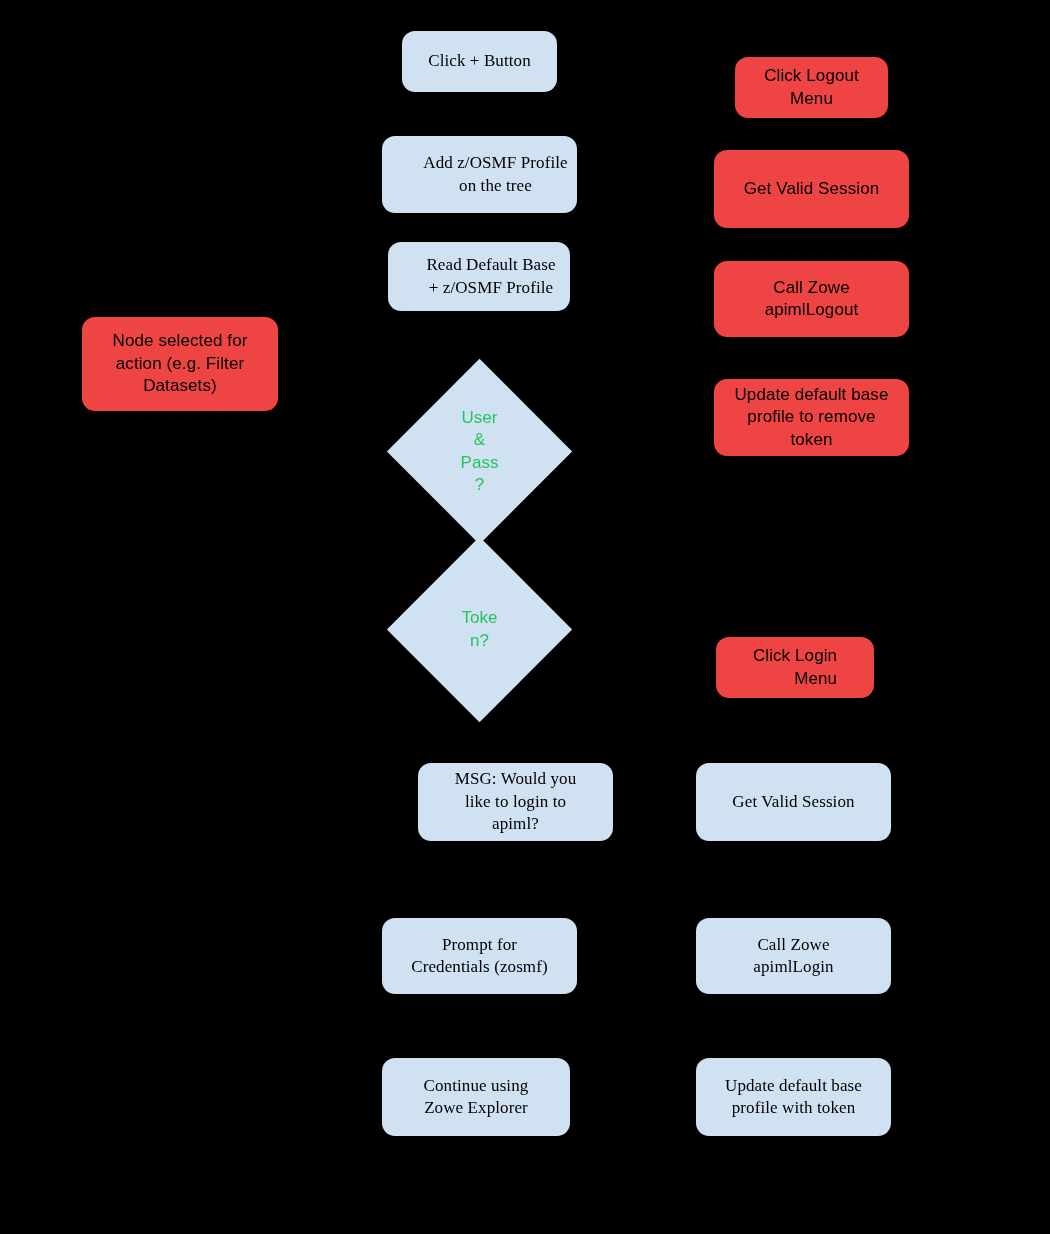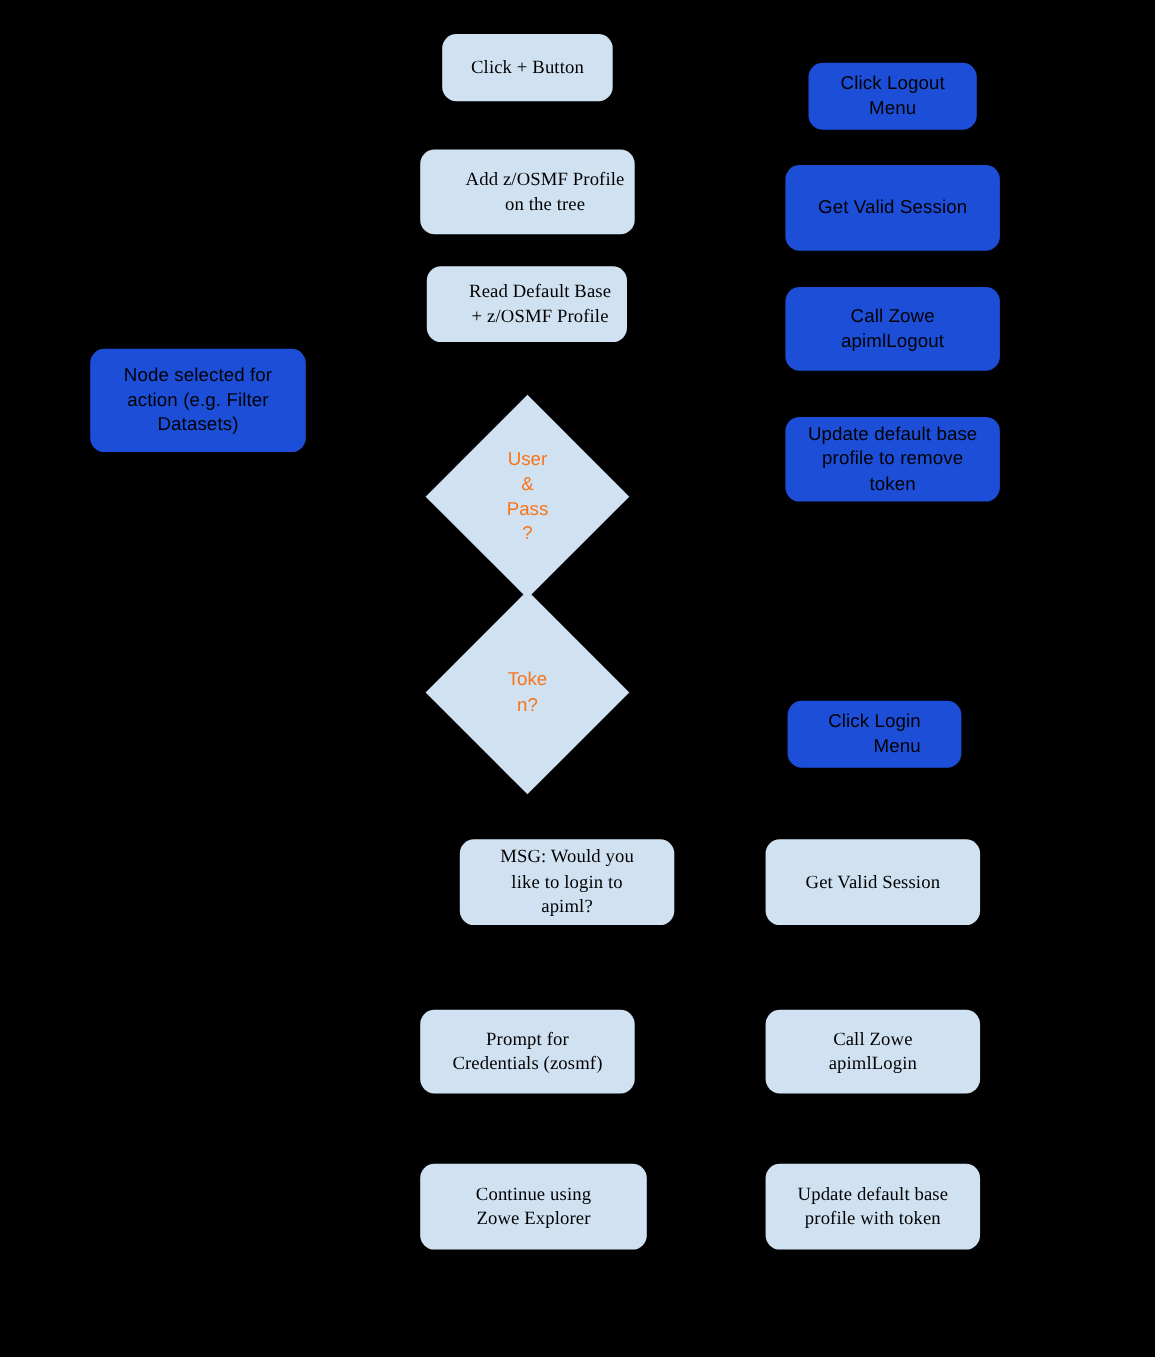--- a/index.html
+++ b/index.html
@@ -33,42 +33,42 @@
     padding: 0 6px;
   }
   .rounded {
     border-radius: 13px;
   }
   .fill-blue {
     background: #d0e2f2;
     font-family: Liberation Serif, serif;
   }
   .fill-green {
-    background: #1d4ed8;
+    background: #ef4444;
   }
   
   .diamond {
     position: absolute;
     box-sizing: border-box;
   }
   .diamond .shape {
     position: absolute;
     inset: 0;
     transform: rotate(45deg);
     background: #d0e2f2;
   }
   .diamond .dlabel {
     position: absolute;
     inset: 0;
     display: flex;
     align-items: center;
     justify-content: center;
     text-align: center;
     white-space: pre-line;
-    color: #f97316;
+    color: #22c55e;
     font-size: 17px;
     line-height: 1.32;
     z-index: 2;
   }
 </style>
 </head>
 <body>
 
 <div id="canvas">
     <div class="node rounded fill-green" style="left: 82px; top: 317px; width: 196px; height: 94px;">
@@ -101,21 +101,21 @@
     </div>
     <div class="node rounded fill-blue" style="left: 382px; top: 763px; width: 195px; height: 78px; margin-left: 36px;">
       <span class="label">MSG: Would you
 like to login to
 apiml?</span>
     </div>
     <div class="node rounded fill-blue" style="left: 382px; top: 918px; width: 195px; height: 76px;">
       <span class="label">Prompt for
 Credentials (zosmf)</span>
     </div>
-    <div class="node rounded fill-blue" style="left: 382px; top: 1058px; width: 206px; height: 78px;">
+    <div class="node rounded fill-blue" style="left: 382px; top: 1058px; width: 188px; height: 78px;">
       <span class="label">Continue using
 Zowe Explorer</span>
     </div>
     <div class="node rounded fill-green" style="left: 735px; top: 57px; width: 153px; height: 61px;">
       <span class="label">Click Logout
 Menu</span>
     </div>
     <div class="node rounded fill-green" style="left: 714px; top: 150px; width: 195px; height: 78px;">
       <span class="label">Get Valid Session</span>
     </div>

